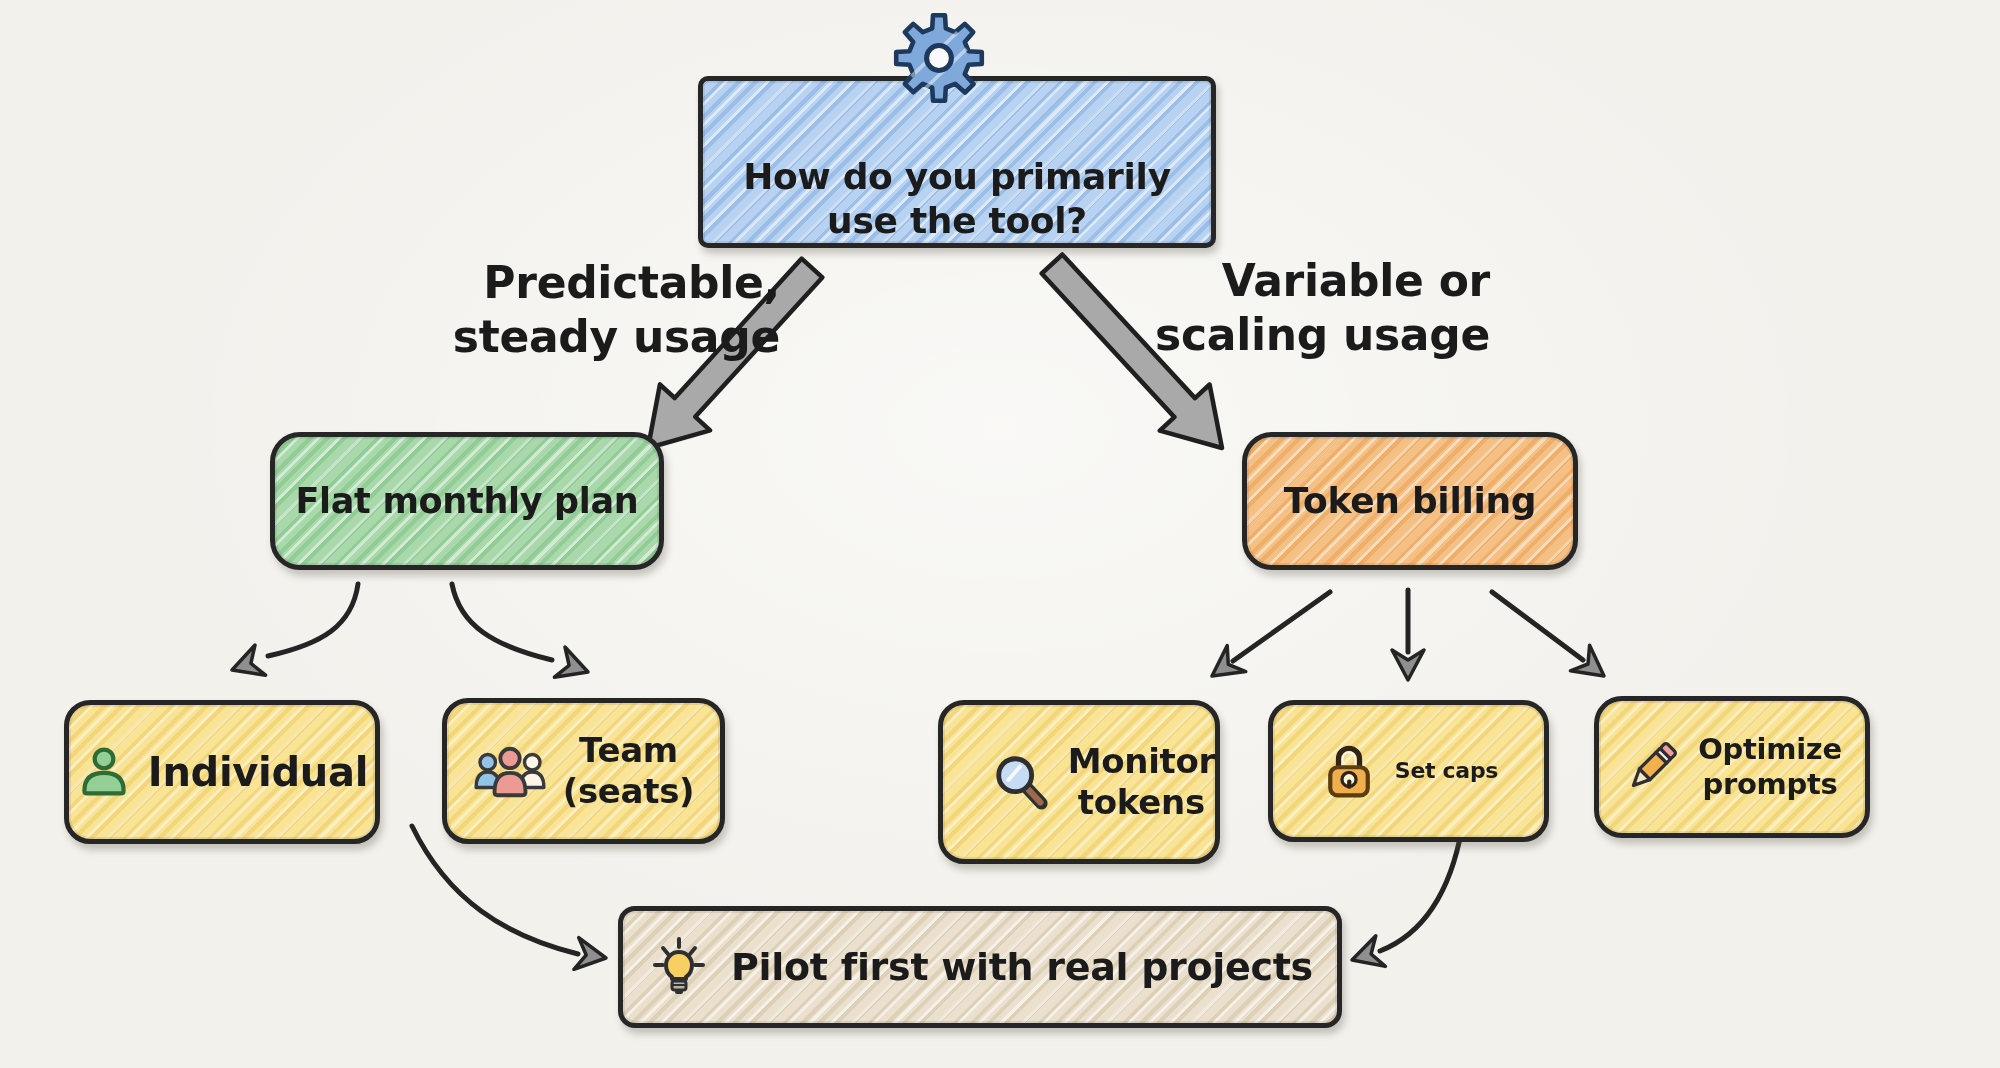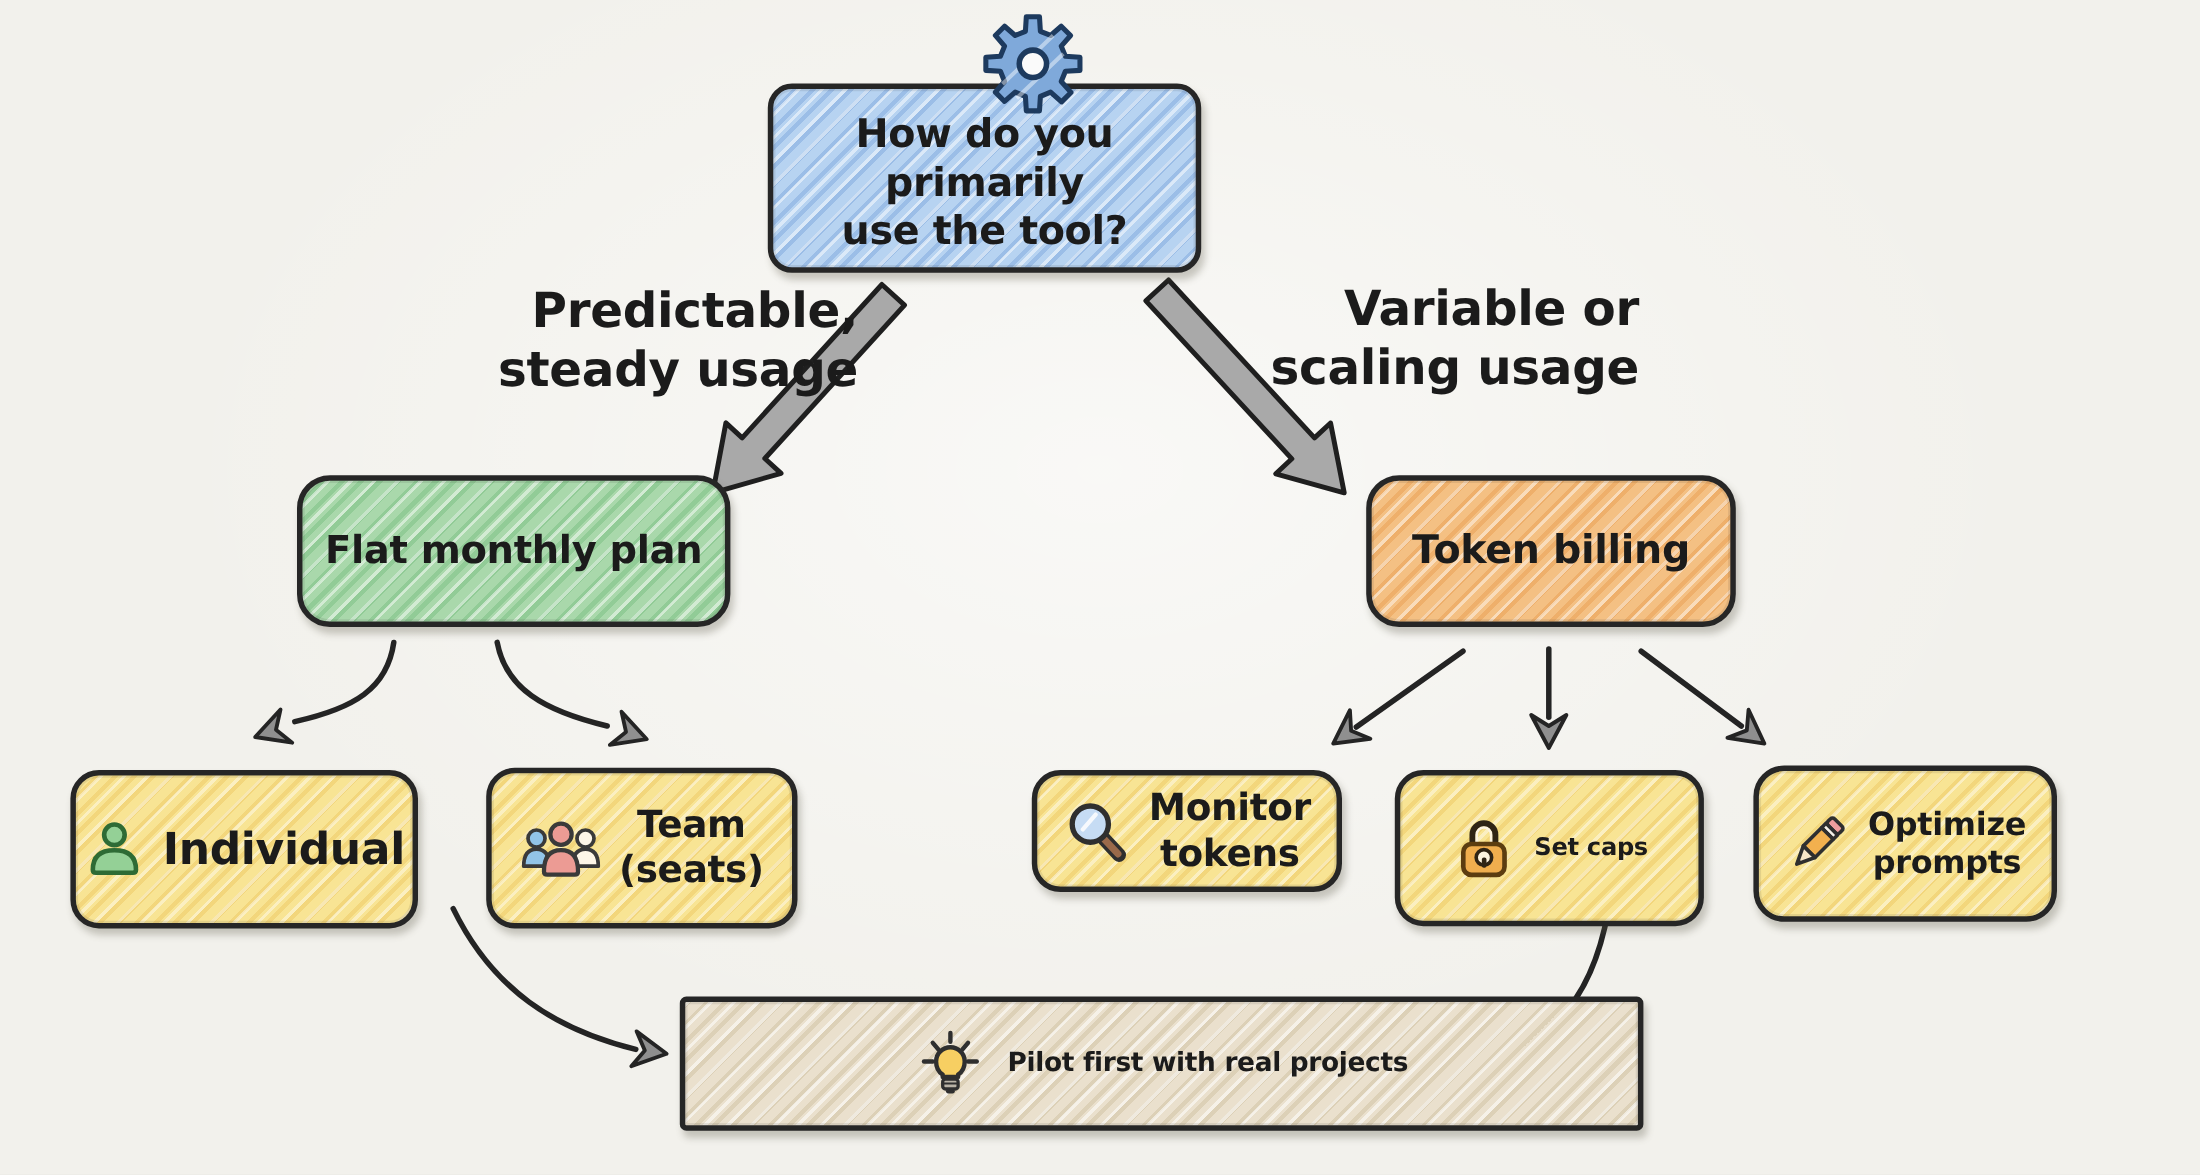--- a/index.html
+++ b/index.html
@@ -101,21 +101,21 @@
       <path d="M 412 826 C 448 900, 505 936, 578 954" fill="none" stroke="#242424" stroke-width="5" stroke-linecap="round"></path>
       <polygon points="606,958 573.9,969.3 586.2,955 578.7,937.6" fill="#8f8f8f" stroke="#242424" stroke-width="3.5" stroke-linejoin="round"></polygon>
     </g>
 
     <g>
       <path d="M 1462 828 C 1449 900, 1418 936, 1380 951" fill="none" stroke="#242424" stroke-width="5" stroke-linecap="round"></path>
       <polygon points="1352,960 1375.8,935.8 1371.1,954 1385.4,966.4" fill="#8f8f8f" stroke="#242424" stroke-width="3.5" stroke-linejoin="round"></polygon>
     </g>
   </svg>
 
-  <div class="node blue" style="left:698px;top:76px;width:394px;height:172px;border-radius:22px;font-size:36px;padding-top:10px;">
+  <div class="node blue" style="left:698px;top:76px;width:518px;height:172px;border-radius:10px;font-size:36px;padding-top:10px;align-items:flex-end;">
     <span class="nlabel">How do you primarily
 use the tool?</span>
   </div>
 
   <div class="gear" style="left:893px;top:12px;width:92px;height:92px;">
     <svg width="92" height="92" viewBox="0 0 100 100">
       <path d="M82.1 42.6 96.5 43.5 96.5 56.5 82.1 57.4 78 67.5 87.6 78.3 78.3 87.6 67.5 78 57.4 82.1 56.5 96.5 43.5 96.5 42.6 82.1 32.5 78 22 87.2 12.9 78 22 67.5 17.9 57.4 3.5 56.5 3.5 43.5 17.9 42.6 22 32.5 12.9 22 22 12.9 32.5 22 42.6 17.9 43.5 3.5 56.5 3.5 57.4 17.9 67.5 22 78 12.9 87.2 22 78 32.5 Z" fill="#7fa9da" stroke="#1d3a5e" stroke-width="5" stroke-linejoin="round"></path>
       <path d="M20 70 L70 22 M34 84 L80 40" stroke="rgba(255,255,255,.45)" stroke-width="4"></path>
       <circle cx="50" cy="50" r="13.5" fill="#fafafa" stroke="#1d3a5e" stroke-width="5.5"></circle>
     </svg>
@@ -148,21 +148,21 @@
       <path d="M3 48 Q3 32 15 32 Q27 32 27 48 Z" fill="#92c4e8" stroke="#3a3a3a" stroke-width="3.5" stroke-linejoin="round"></path>
       <circle cx="61" cy="22" r="8" fill="#fdf6e8" stroke="#3a3a3a" stroke-width="3.5"></circle>
       <path d="M49 48 Q49 32 61 32 Q73 32 73 48 Z" fill="#fdf6e8" stroke="#3a3a3a" stroke-width="3.5" stroke-linejoin="round"></path>
       <circle cx="38" cy="18" r="10" fill="#ec9b94" stroke="#3a3a3a" stroke-width="4"></circle>
       <path d="M22 53 Q22 33 38 33 Q54 33 54 53 Q54 56 51 56 L25 56 Q22 56 22 53 Z" fill="#ec9b94" stroke="#3a3a3a" stroke-width="4" stroke-linejoin="round"></path>
     </svg>
     <span class="nlabel">Team
 (seats)</span>
   </div>
 
-  <div class="node yellow" style="left:938px;top:700px;width:282px;height:111px;border-radius:26px;font-size:34px;">
+  <div class="node yellow" style="left:938px;top:700px;width:282px;height:164px;border-radius:26px;font-size:34px;justify-content:flex-end;">
     <svg class="icon" width="62" height="62" viewBox="0 0 64 64">
       <line x1="39" y1="39" x2="53" y2="54" stroke="#2f2f2f" stroke-width="13" stroke-linecap="round"></line>
       <line x1="39" y1="39" x2="52" y2="53" stroke="#9a6a4a" stroke-width="6.5" stroke-linecap="round"></line>
       <circle cx="26" cy="25" r="17" fill="#c6dcf4" stroke="#2f2f2f" stroke-width="5"></circle>
       <path d="M19 30 L31 16" stroke="#ffffff" stroke-width="4" stroke-linecap="round" opacity=".85"></path>
     </svg>
     <span class="nlabel">Monitor
 tokens</span>
   </div>
 
@@ -184,21 +184,21 @@
         <rect x="24" y="12" width="16" height="6" fill="#f6f2ea"></rect>
         <rect x="24" y="18" width="16" height="25" fill="#f2b04e"></rect>
         <path d="M24 43 L40 43 L32 60 Z" fill="#f7e6c8"></path>
         <path d="M29.5 55 L34.5 55 L32 60 Z" fill="#2f2f2f" stroke="none"></path>
       </g>
     </svg>
     <span class="nlabel">Optimize
 prompts</span>
   </div>
 
-  <div class="node tan" style="left:618px;top:906px;width:876px;height:122px;border-radius:6px;font-size:24px;gap:20px;">
+  <div class="node tan" style="left:618px;top:906px;width:724px;height:122px;border-radius:17px;font-size:38px;gap:20px;">
     <svg class="icon" width="64" height="64" viewBox="0 0 64 64">
       <g stroke="#2f2f2f" stroke-width="4" stroke-linecap="round">
         <line x1="8" y1="30" x2="16" y2="30"></line>
         <line x1="48" y1="30" x2="56" y2="30"></line>
         <line x1="32" y1="4" x2="32" y2="12"></line>
         <line x1="16" y1="13" x2="21" y2="19"></line>
         <line x1="48" y1="13" x2="43" y2="19"></line>
       </g>
       <path d="M19 30 a13 13 0 1 1 26 0 q0 8 -6 12 l0 2 -14 0 0 -2 q-6 -4 -6 -12 Z" fill="#f7cf62" stroke="#2f2f2f" stroke-width="4" stroke-linejoin="round"></path>
       <rect x="25" y="46" width="14" height="9" rx="2.5" fill="#b9b3a6" stroke="#2f2f2f" stroke-width="3"></rect>

